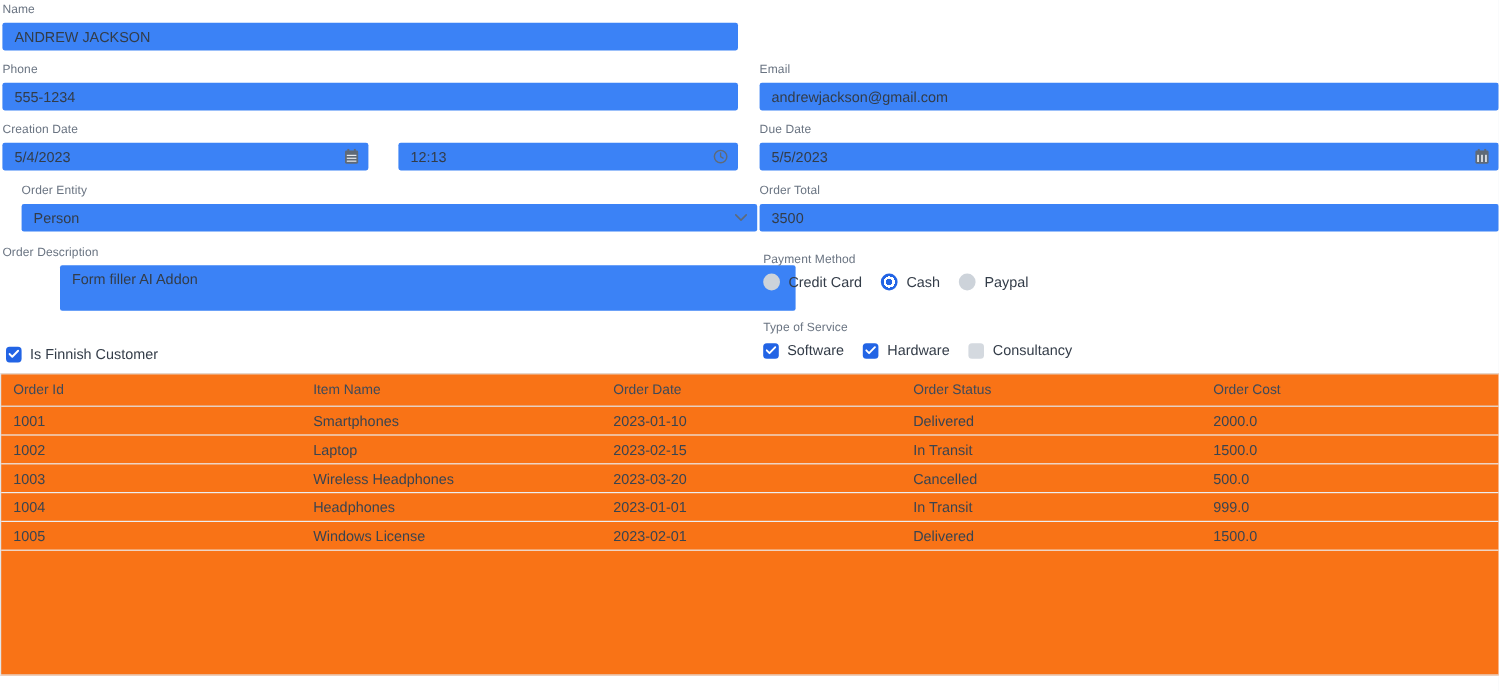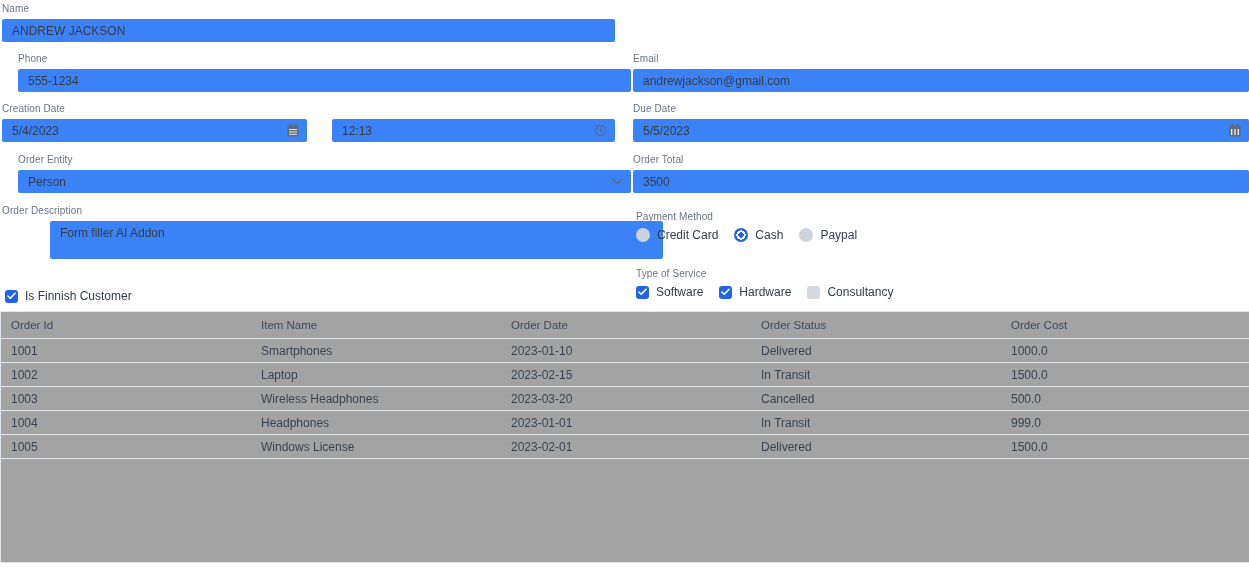--- a/index.html
+++ b/index.html
@@ -47,21 +47,21 @@
   }
   .cb svg { display: none; }
   .cb.on { background: #2264e5; }
   .cb.on svg { display: block; }
 
   
   .orders {
     position: absolute; left: 0; top: 311; width: 1249px; height: 252px;
     top: 311px;
     border: 1px solid #e3e6e9; border-right: none;
-    background: #a3a3a3;
+    background: #f97316;
   }
   .trow {
     display: grid; grid-template-columns: 250px 250px 250px 250px 1fr;
     align-items: center;
   }
   .thead { height: 27px; border-bottom: 1px solid #e3e6e9; }
   .thead .tcell { font-size: 11.5px; color: #3e4a5a; }
   .tdata { height: 24px; border-bottom: 1px solid #ecedef; }
   .tdata .tcell { font-size: 12px; color: #3a4450; }
   .tcell { padding-left: 10px; white-space: nowrap; overflow: hidden; }
@@ -69,21 +69,21 @@
 </head>
 <body>
 
 <div class="page">
 
   <div class="group" style="left:2px; top:3px; width:613px;">
     <span class="field-label">Name</span>
     <input class="input" value="ANDREW JACKSON" style="">
   </div>
 
-  <div class="group" style="left:18px; top:53px; width:613px;">
+  <div class="group" style="left:2px; top:53px; width:613px;">
     <span class="field-label">Phone</span>
     <input class="input" value="555-1234" style="">
   </div>
   <div class="group" style="left:633px; top:53px; width:616px;">
     <span class="field-label">Email</span>
     <input class="input" value="andrewjackson@gmail.com" style="">
   </div>
 
   <div class="group" style="left:2px; top:103px; width:613px;">
     <span class="field-label">Creation Date</span>
@@ -213,21 +213,21 @@
       <div class="tcell">Item Name</div>
       <div class="tcell">Order Date</div>
       <div class="tcell">Order Status</div>
       <div class="tcell">Order Cost</div>
     </div>
     <div class="trow tdata">
       <div class="tcell">1001</div>
       <div class="tcell">Smartphones</div>
       <div class="tcell">2023-01-10</div>
       <div class="tcell">Delivered</div>
-      <div class="tcell">1000.0</div>
+      <div class="tcell">2000.0</div>
     </div>
     <div class="trow tdata">
       <div class="tcell">1002</div>
       <div class="tcell">Laptop</div>
       <div class="tcell">2023-02-15</div>
       <div class="tcell">In Transit</div>
       <div class="tcell">1500.0</div>
     </div>
     <div class="trow tdata">
       <div class="tcell">1003</div>

